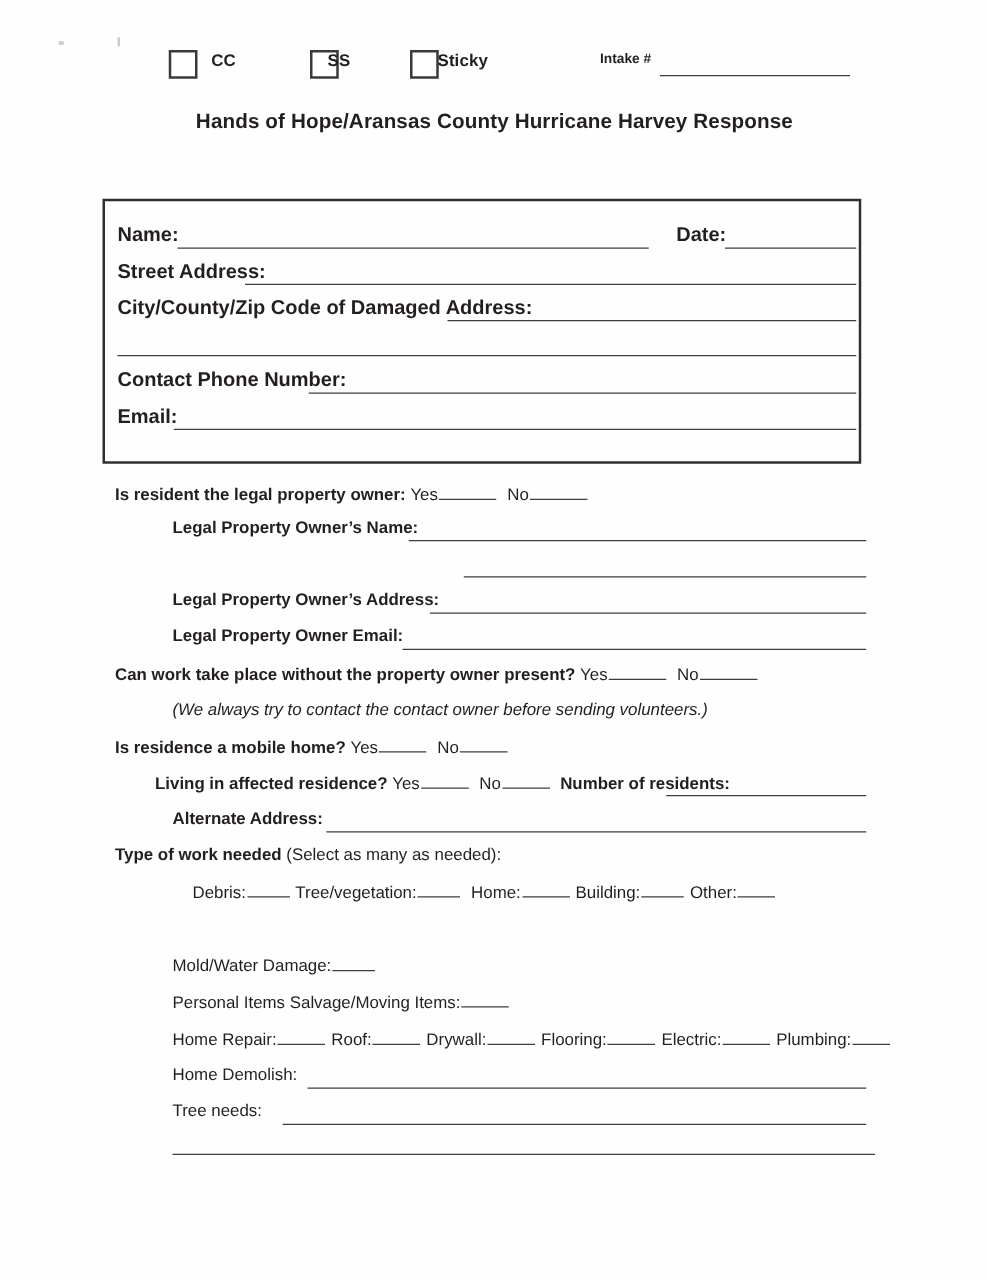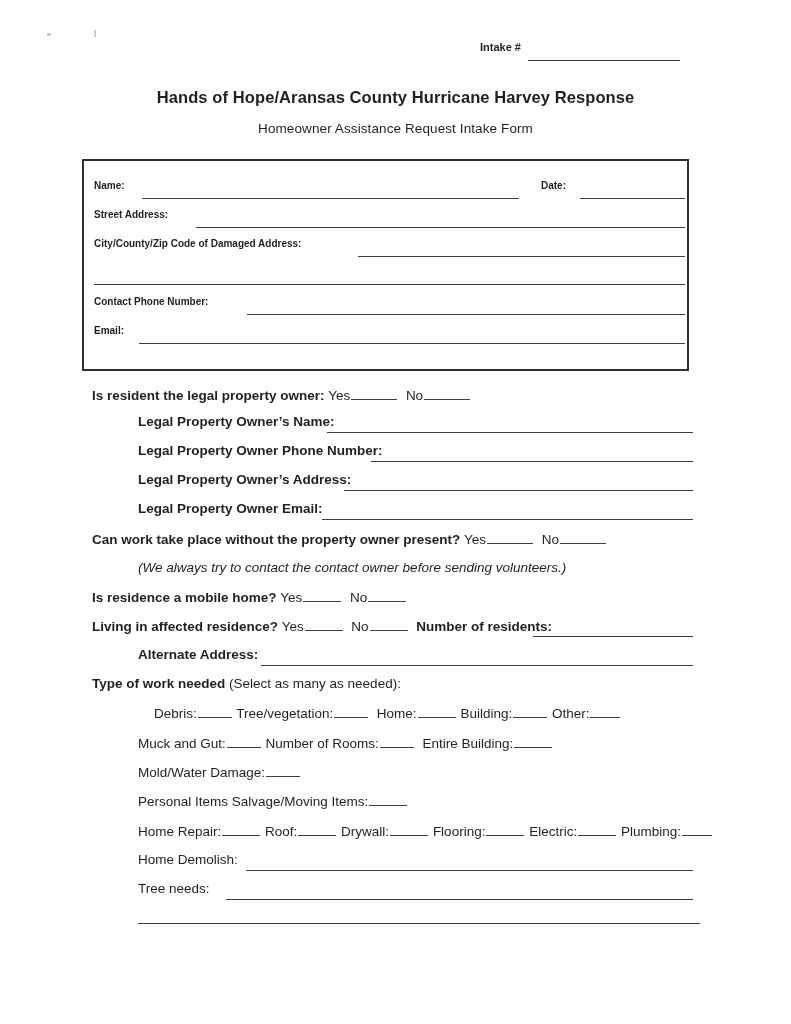--- a/index.html
+++ b/index.html
@@ -94,21 +94,21 @@
     position: absolute;
     left: 82px; top: 159px;
     width: 607px; height: 212px;
     border: 2px solid #2f2f31;
     box-sizing: border-box;
   }
 
   .fld {
     position: absolute;
     white-space: nowrap;
-    font-size: 10px;
+    font-size: 16px;
   }
   .fld.b { font-weight: 700; }
   .rule {
     position: absolute;
     height: 0;
     border-bottom: 1.5px solid #3d3d3f;
   }
 
   
   .f-name      { left: 94px;  top: 180px; }
@@ -158,21 +158,21 @@
   .r-oname     { left: 327px; top: 432px; width: 366px; }
   .n-ophone    { top: 443px; }
   .r-ophone    { left: 371px; top: 461px; width: 322px; }
   .n-oaddr     { top: 472px; }
   .r-oaddr     { left: 344px; top: 490px; width: 349px; }
   .n-oemail    { top: 501px; }
   .r-oemail    { left: 322px; top: 519px; width: 371px; }
   .n-canwork   { top: 531px; }
   .n-note      { top: 560px; left: 138px; font-weight: 400; font-style: italic; font-size: 13.5px; }
   .n-mobile    { top: 589px; }
-  .n-living    { top: 618px; }
+  .n-living    { top: 618px; margin-left: 32px; }
   .r-numres    { left: 533px; top: 636px; width: 160px; }
   .n-altaddr   { top: 647px; }
   .r-altaddr   { left: 261px; top: 665px; width: 432px; }
   .n-typework  { top: 676px; }
   .n-debris    { top: 705px; font-weight: 400; margin-left: 16px; }
   .n-muck      { top: 735px; font-weight: 400; }
   .n-mold      { top: 764px; font-weight: 400; }
   .n-personal  { top: 793px; font-weight: 400; }
   .n-repair    { top: 823px; font-weight: 400; }
   .n-demolish  { top: 852px; font-weight: 400; }
@@ -182,26 +182,35 @@
   .r-final     { left: 138px; top: 923px; width: 562px; }
 </style>
 </head>
 <body>
 
 <div class="page">
 
   <div class="speck s1"></div>
   <div class="speck s2"></div>
 
+  <div class="cb-row">
+    <div class="cbox cb1"></div>
+    <div class="cblabel cl1">CC</div>
+
+    <div class="cbox cb2"></div>
+    <div class="cblabel cl2">SS</div>
+
+    <div class="cbox cb3"></div>
+    <div class="cblabel cl3">Sticky</div>
+  </div>
 
   <div class="intake-label">Intake #</div>
   <div class="intake-line"></div>
 
   <div class="title">Hands of Hope/Aransas County Hurricane Harvey Response</div>
-  <div class="subtitle">Homeowner Assistance Request Intake Form</div>
 
   <div class="contact-box"></div>
 
   <div class="fld b f-name">Name:</div>
   <div class="rule r-name"></div>
   <div class="fld b f-date">Date:</div>
   <div class="rule r-date"></div>
 
   <div class="fld b f-street">Street Address:</div>
   <div class="rule r-street"></div>
@@ -218,21 +227,20 @@
 
   <div class="q lm n-owner">
     <span>Is resident the legal property owner:</span>
     <span class="lt">Yes</span><span class="blank b46"></span>
     &nbsp;<span class="lt">No</span><span class="blank b46"></span>
   </div>
 
   <div class="q ind n-oname">Legal Property Owner’s Name:</div>
   <div class="rule r-oname"></div>
 
-  <div class="q ind n-ophone">Legal Property Owner Phone Number:</div>
   <div class="rule r-ophone"></div>
 
   <div class="q ind n-oaddr">Legal Property Owner’s Address:</div>
   <div class="rule r-oaddr"></div>
 
   <div class="q ind n-oemail">Legal Property Owner Email:</div>
   <div class="rule r-oemail"></div>
 
   <div class="q lm n-canwork">
     <span>Can work take place without the property owner present?</span>
@@ -265,25 +273,20 @@
   </div>
 
   <div class="q ind n-debris">
     <span>Debris:</span><span class="blank b34"></span>
     <span>Tree/vegetation:</span><span class="blank b34"></span>
     &nbsp;<span>Home:</span><span class="blank b38"></span>
     <span>Building:</span><span class="blank b34"></span>
     <span>Other:</span><span class="blank b30"></span>
   </div>
 
-  <div class="q ind n-muck">
-    <span>Muck and Gut:</span><span class="blank b34"></span>
-    <span>Number of Rooms:</span><span class="blank b34"></span>
-    &nbsp;<span>Entire Building:</span><span class="blank b38"></span>
-  </div>
 
   <div class="q ind n-mold">
     <span>Mold/Water Damage:</span><span class="blank b34"></span>
   </div>
 
   <div class="q ind n-personal">
     <span>Personal Items Salvage/Moving Items:</span><span class="blank b38"></span>
   </div>
 
   <div class="q ind n-repair">

